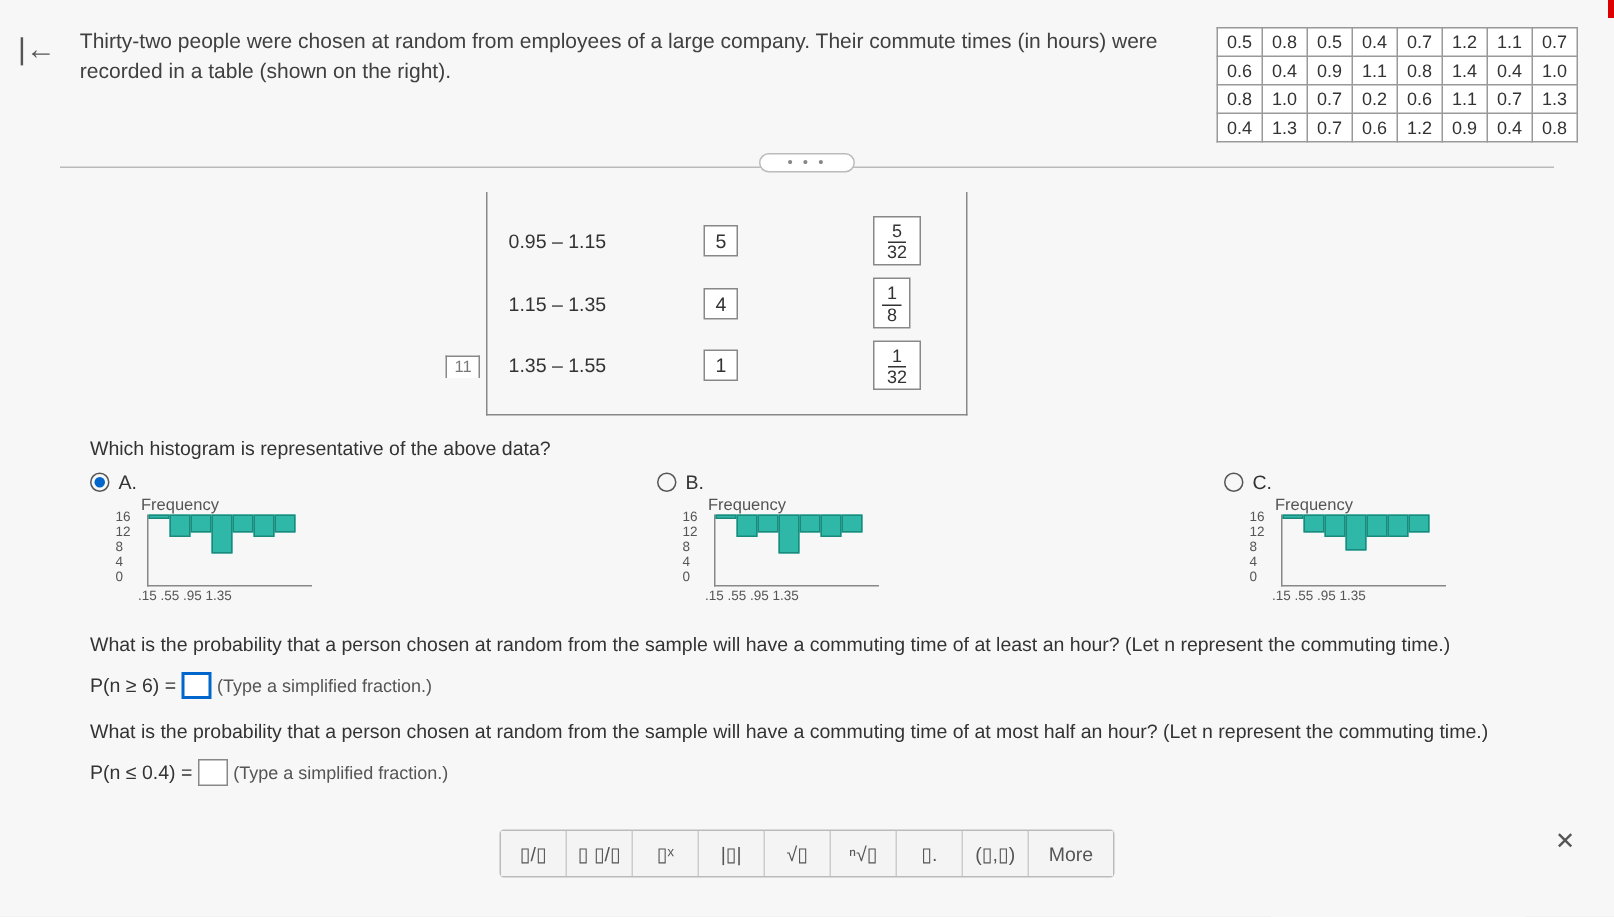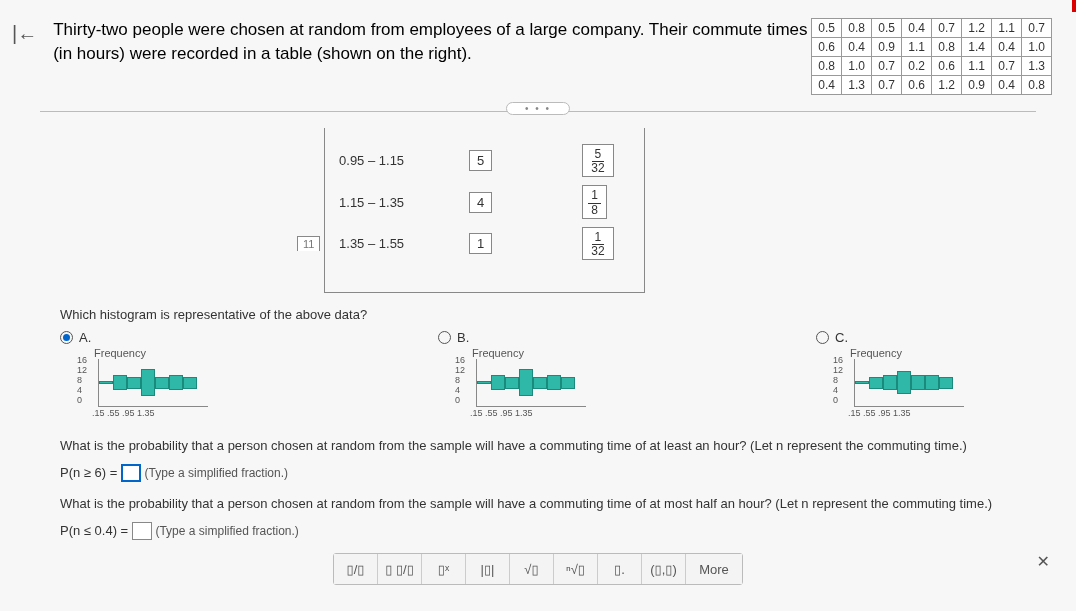--- a/index.html
+++ b/index.html
@@ -1,43 +1,43 @@
 <!DOCTYPE html>
 <html><head>
 <meta charset="utf-8">
 <style>
   * { box-sizing: border-box; margin: 0; padding: 0; }
   body { font-family: Arial, sans-serif; font-size: 13px; color: #333; background: #e8e8e8; width: 1076px; height: 611px; overflow: hidden; position: relative; }
   .page { background: #f7f7f7; width: 100%; height: 100%; padding: 0; }
   .header-row { display: flex; align-items: flex-start; padding: 18px 12px 6px 12px; }
   .back-arrow { font-size: 20px; color: #555; margin-right: 16px; margin-top: 4px; cursor: pointer; }
-  .question-text { flex: 1; line-height: 1.4; color: #000000; font-size: 17px; max-width: 780px; }
+  .question-text { flex: 1; line-height: 1.4; color: #404040; font-size: 14px; max-width: 780px; }
   .data-table { border-collapse: collapse; margin-left: auto; margin-right: 12px; }
-  .data-table td { border: 1px solid #999; padding: 2px 6px; font-size: 12px; text-align: right; min-width: 30px; background: #fff; }
+  .data-table td { border: 1px solid #999; padding: 2px 6px; font-size: 12px; text-align: left; min-width: 30px; background: #fff; }
   .divider-wrap { position: relative; margin: 10px 40px 6px 40px; border-top: 1px solid #bbb; }
   .divider-pill { position: absolute; left: 50%; top: -10px; transform: translateX(-50%); background: #fff; border: 1px solid #bbb; border-radius: 10px; padding: 0 18px; font-size: 10px; color: #888; letter-spacing: 2px; cursor: pointer; }
   .content { padding: 10px 40px 0 60px; }
-  .freq-table { border: 1px solid #888; border-top: none; padding: 8px 30px 24px 14px; display: inline-block; }
+  .freq-table { border: 1px solid #888; border-top: none; padding: 8px 30px 8px 14px; display: inline-block; }
   .freq-row { display: flex; align-items: center; margin: 8px 0; }
   .freq-interval { width: 100px; font-size: 13px; }
   .freq-count { border: 1px solid #888; padding: 2px 7px; font-size: 13px; background: #fff; margin-left: 30px; }
   .freq-frac { margin-left: 90px; border: 1px solid #888; padding: 1px 5px; background: #fff; }
   .frac { display: inline-flex; flex-direction: column; align-items: center; font-size: 12px; line-height: 1.1; }
   .frac .num { border-bottom: 1px solid #333; padding: 0 3px; }
   .frac .den { padding: 0 3px; }
   .top-cut { border: 1px solid #888; border-bottom: none; padding: 1px 5px; margin-left: 237px; display: inline-block; font-size: 11px; background: #fff; color: #777; margin-bottom: -1px; }
   .sub-q { margin: 14px 0 8px 0; font-size: 13px; }
   .options { display: flex; gap: 230px; margin-top: 6px; }
   .option { display: flex; flex-direction: column; }
   .option-head { display: flex; align-items: center; gap: 6px; font-weight: normal; font-size: 13px; margin-bottom: 2px; }
   .radio { width: 13px; height: 13px; border: 1px solid #555; border-radius: 50%; display: inline-flex; align-items: center; justify-content: center; cursor: pointer; }
   .radio.selected::after { content:''; width: 7px; height: 7px; background: #0066cc; border-radius: 50%; display: block; }
   .histo { margin-left: 16px; }
   .histo-title { font-size: 11px; color: #555; margin-left: 18px; }
-  .chart { display: flex; align-items: center; height: 48px; border-left: 1px solid #888; border-bottom: 1px solid #888; position: relative; margin-left: 22px; width: 110px; }
+  .chart { display: flex; align-items: flex-start; height: 48px; border-left: 1px solid #888; border-bottom: 1px solid #888; position: relative; margin-left: 22px; width: 110px; }
   .chart .y-labels { position: absolute; left: -22px; top: -4px; height: 100%; display: flex; flex-direction: column; justify-content: space-between; font-size: 9px; color: #555; }
   .bar { width: 14px; background: #2fb8a8; border: 1px solid #1a8a7d; margin-right: 0; }
   .x-labels { font-size: 9px; color: #555; margin-left: 16px; margin-top: 1px; }
   .prob-q { margin-top: 18px; font-size: 13px; line-height: 1.6; }
   .answer-box { display: inline-block; border: 1px solid #888; width: 20px; height: 18px; vertical-align: middle; background: #fff; }
   .answer-box.active { border: 2px solid #0066cc; }
   .hint { color: #555; font-size: 12px; }
   .toolbar { position: absolute; bottom: 26px; left: 50%; transform: translateX(-50%); display: flex; gap: 0; background: #fff; border: 1px solid #bbb; border-radius: 3px; }
   .tool-btn { width: 44px; height: 30px; border-right: 1px solid #ccc; display: flex; align-items: center; justify-content: center; font-size: 13px; color: #555; cursor: pointer; background: #f4f4f4; }
   .tool-btn:last-child { border-right: none; width: 56px; }

